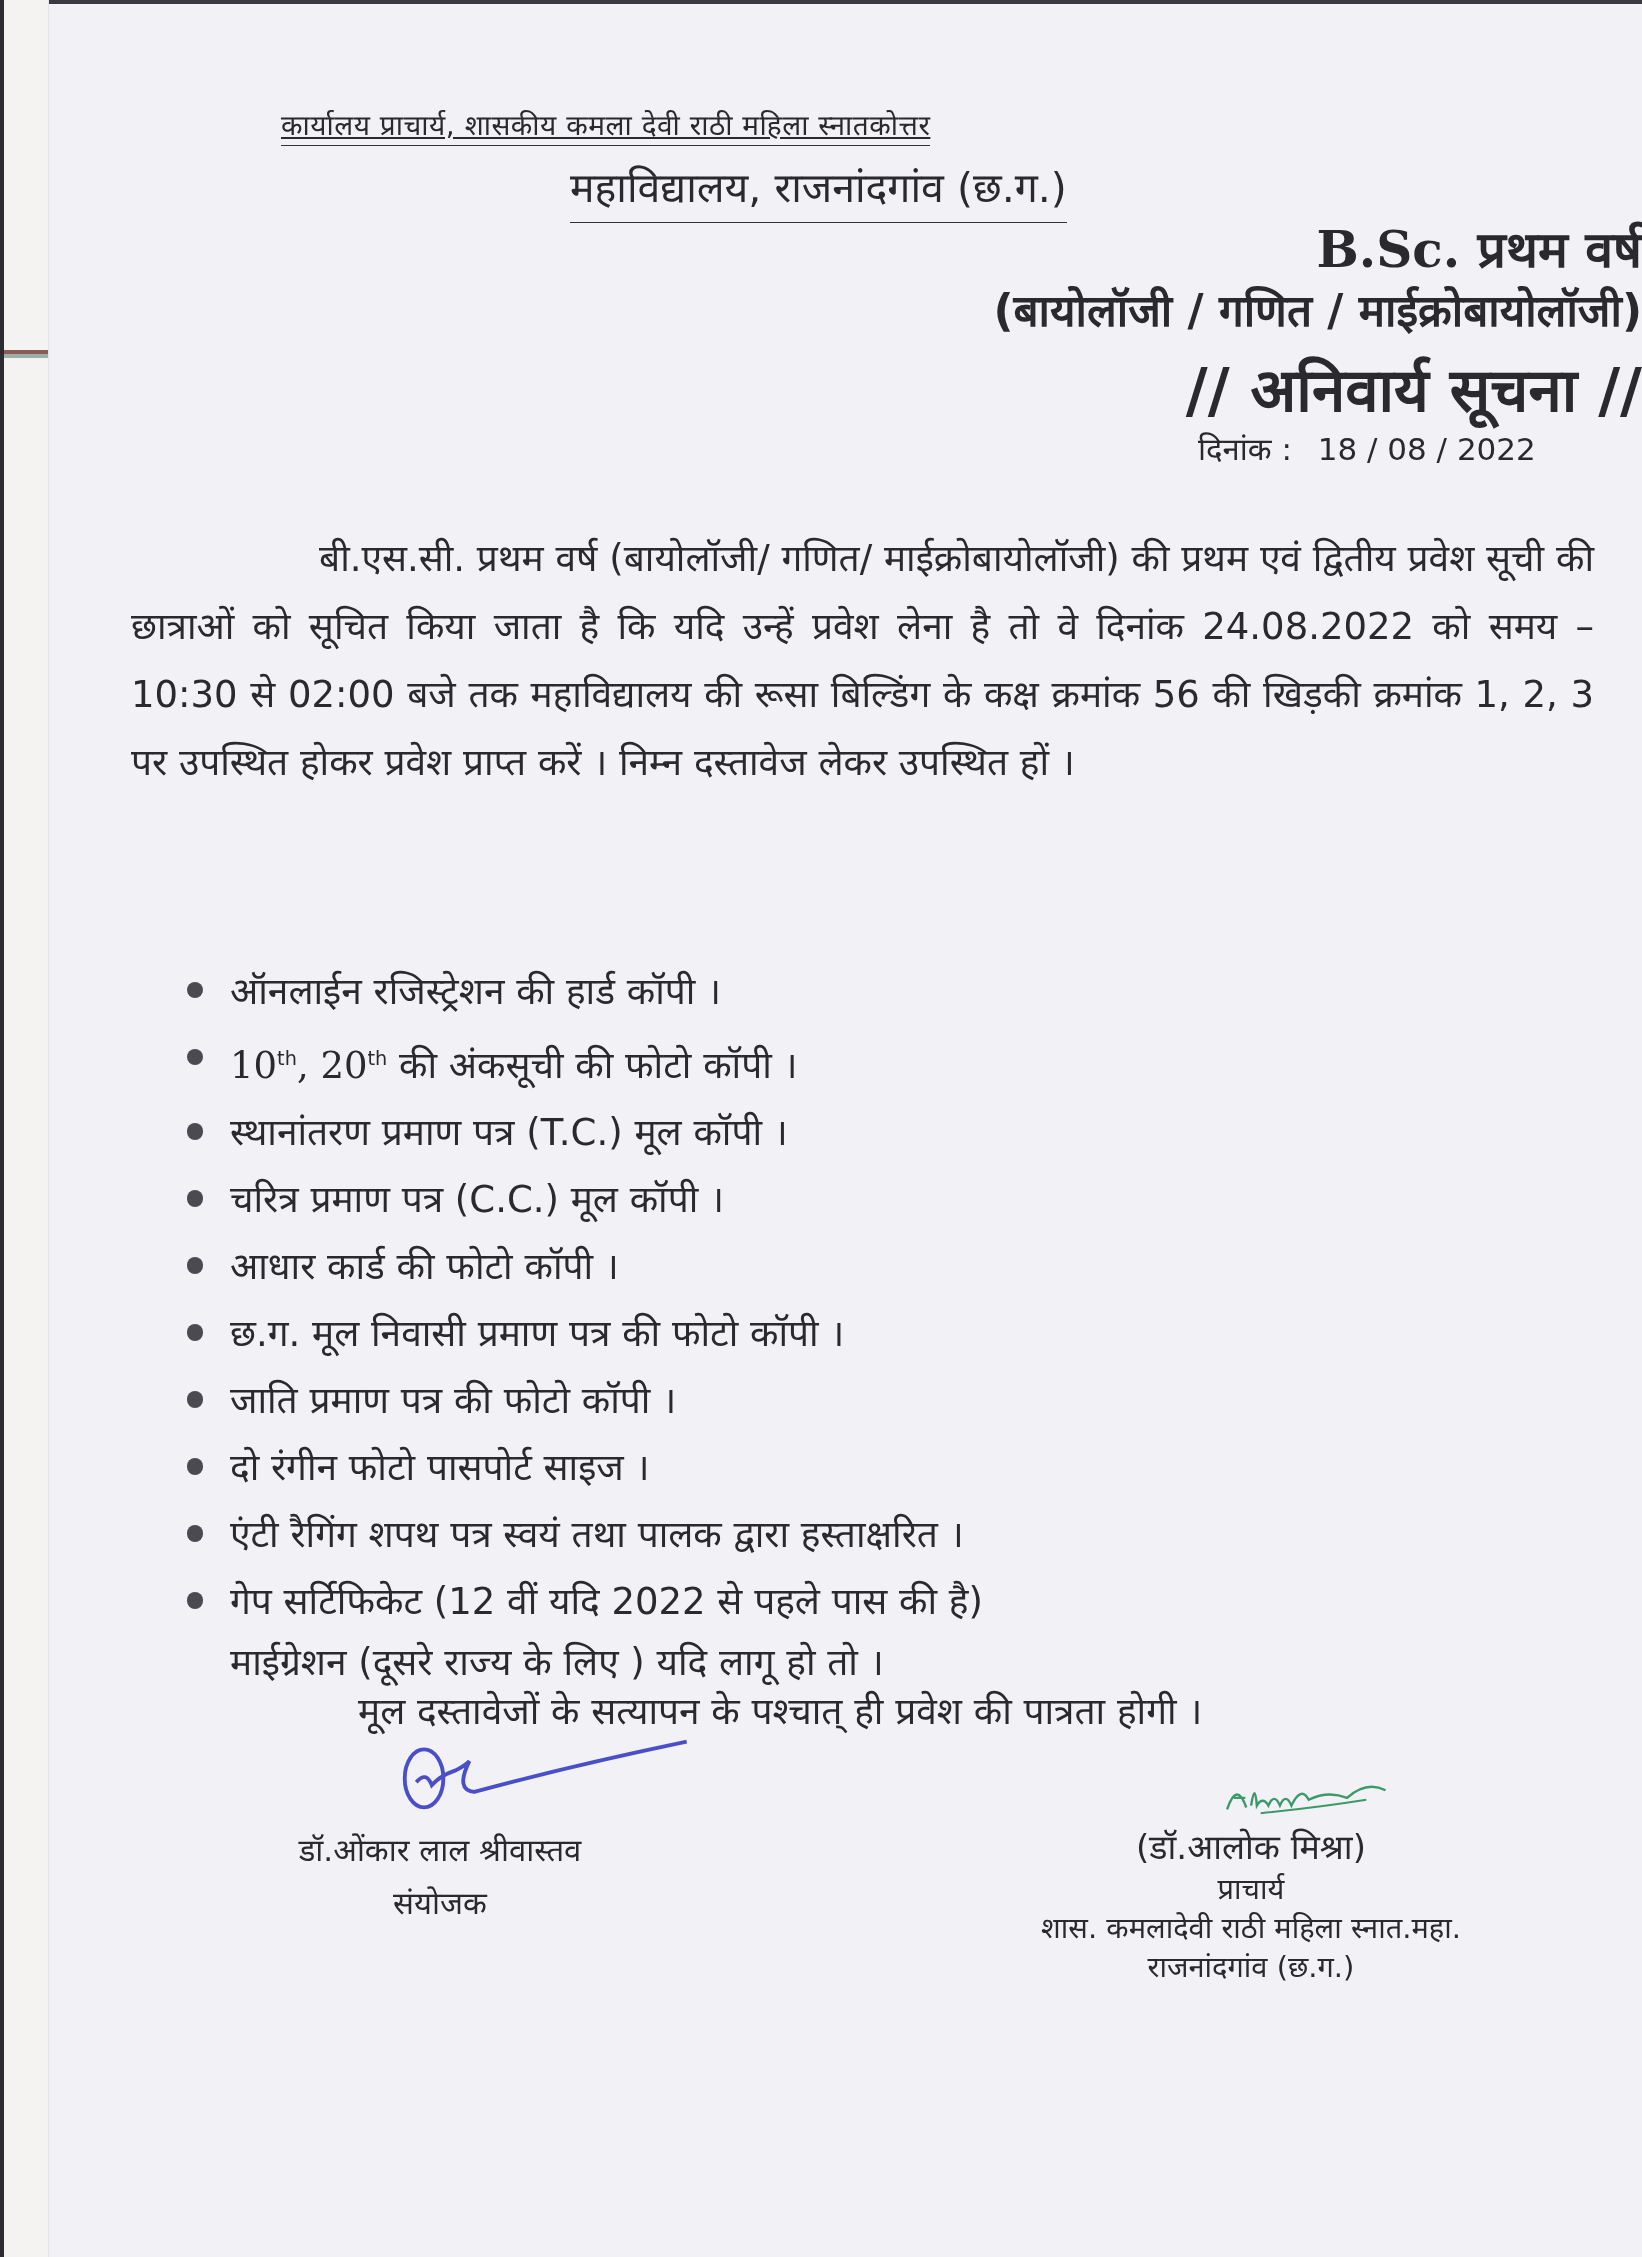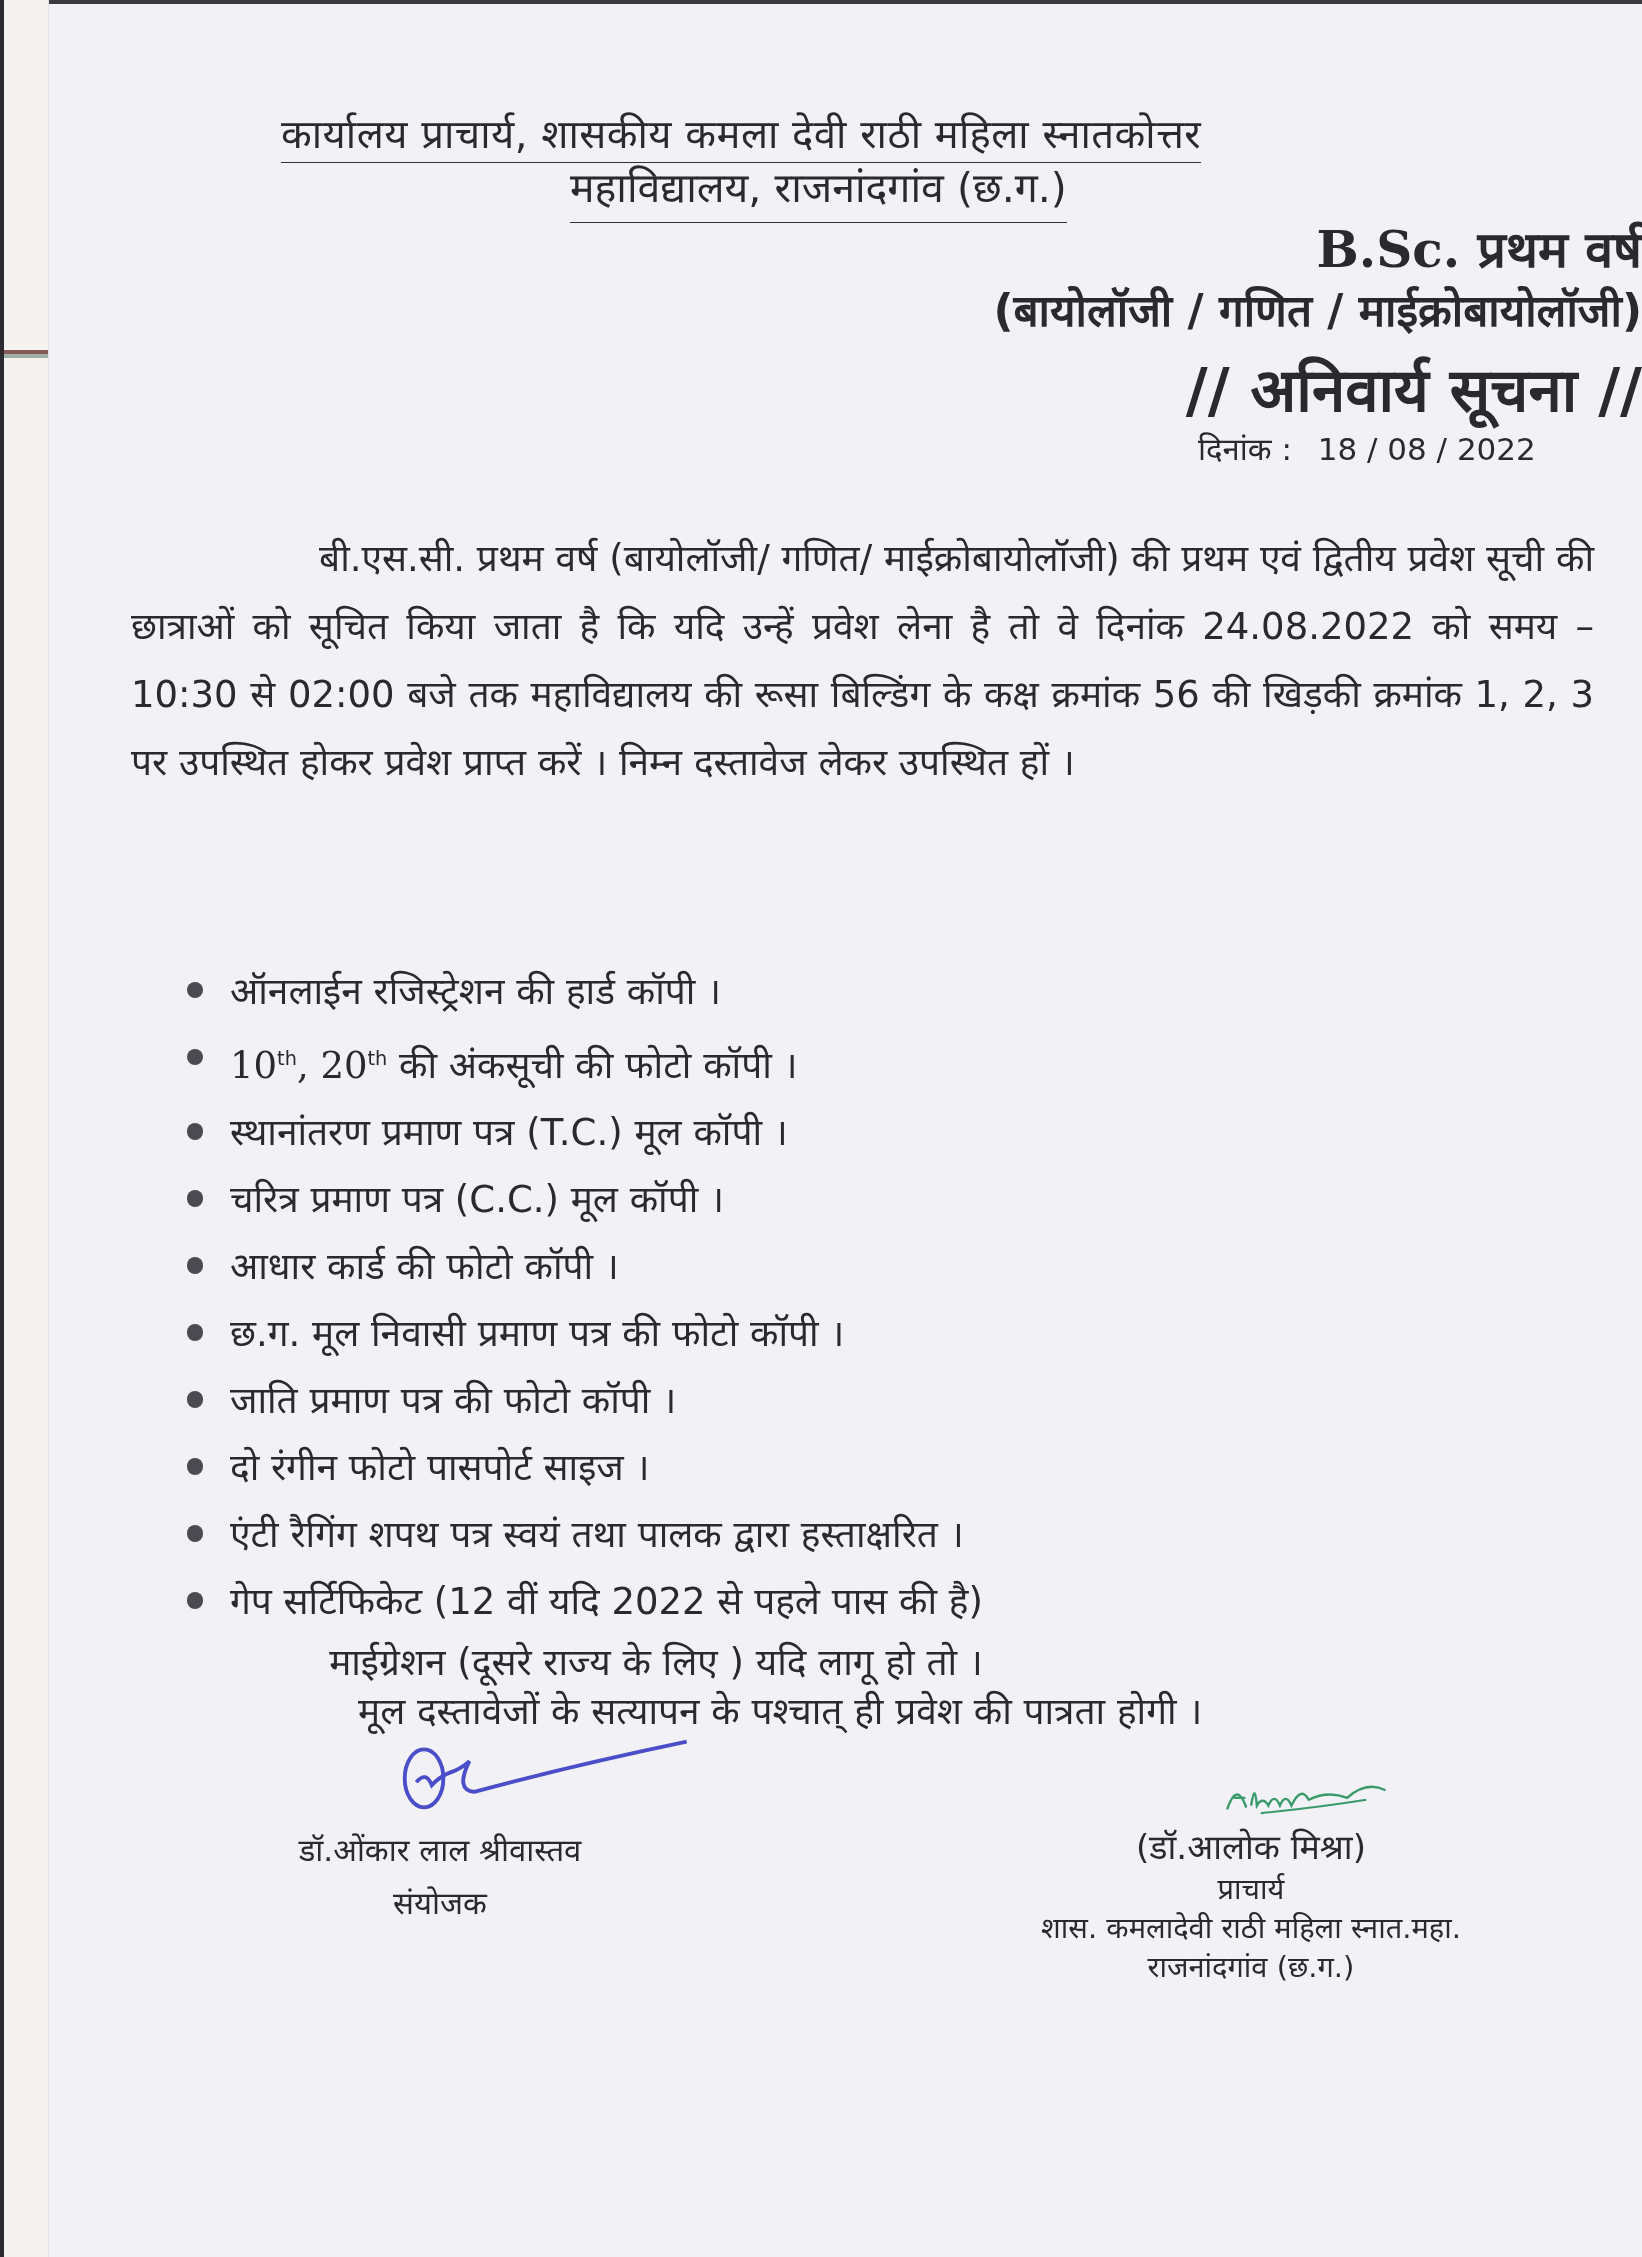--- a/index.html
+++ b/index.html
@@ -10,39 +10,39 @@
     color:#2a2a2e;
   }
   .edge-dark { position:absolute; left:0; top:0; width:3.9px; height:2257px; background:#2b2b30; }
   .edge-top { position:absolute; left:0; top:0; width:1642px; height:3.9px; background:#3a3a40; }
   .edge-strip { position:absolute; left:3.9px; top:0; width:44px; height:2257px; background:#f5f3f1; border-right:1px solid #e3e3e8; }
   .edge-strip .band { position:absolute; left:0; top:350px; width:44px; height:4.8px; background:#8a5a58; }
   .edge-strip .band2 { position:absolute; left:0; top:354px; width:44px; height:3.9px; background:#9cb0a8; }
 
   .page { position:absolute; left:49px; top:3.9px; width:1593px; height:2254px; }
 
-  .hdr1 { position:absolute; left:232px; top:101px; font-size:40px; white-space:nowrap;
-    border-bottom:1.9px solid #333; padding-bottom:1.9px; letter-spacing:0.5px; }
+  .hdr1 { position:absolute; left:232px; top:101px; font-size:28px; white-space:nowrap;
+    border-bottom:1.9px solid #333; padding-bottom:1.9px; letter-spacing:0.5px;text-decoration:underline; }
   .hdr2 { position:absolute; left:521px; top:154px; font-size:41px; white-space:nowrap;
     border-bottom:1.9px solid #333; padding-bottom:8px; }
   .title { position:absolute; left:0; width:1593px; text-align:right; font-weight:bold; white-space:nowrap; }
   .t1 { top:210px; font-size:50px; font-family:"DejaVu Serif", serif; }
   .t2 { top:275px; font-size:44px; }
   .t3 { top:343px; font-size:60px; }
 
   .date { position:absolute; left:1149px; top:423px; font-size:31px; white-space:nowrap; }
   .date .val { margin-left:16px; }
 
   .para { position:absolute; left:82px; top:521px; width:1463px; font-size:37px; line-height:68px; text-align:justify; text-indent:188px; }
 
   .list { position:absolute; left:130px; top:946px; list-style:none; margin:8px; padding:0; }
   .list li { font-size:37px; line-height:67px; white-space:nowrap; position:relative; padding-left:43px; }
   .list li .bullet { position:absolute; left:0; top:24px; width:16.4px; height:16.4px; border-radius:50%; background:#4a4a50; }
   .sup { font-size:19.3px; vertical-align:super; }
-  .list .cont { padding-left:43px; font-size:37px; line-height:56px;text-align:right; }
+  .list .cont { padding-left:43px; font-size:37px; line-height:56px; }
   .final { position:absolute; left:309px; top:1680px; font-size:37px; white-space:nowrap; }
 
   .sig1 { position:absolute; left:348px; top:1728px; width:309px; height:87px; }
   .sig2 { position:absolute; left:1173px; top:1767px; width:183px; height:48px; }
   .left-sign { position:absolute; left:188px; top:1820px; text-align:center; width:406px; font-size:31px; line-height:53px; }
   .right-sign { position:absolute; left:927px; top:1820px; text-align:center; width:550px; font-size:29px; line-height:39px; }
   .right-sign .nm { font-size:34px; line-height:46px;text-align:center; }
 </style>
 </head>
 <body>

